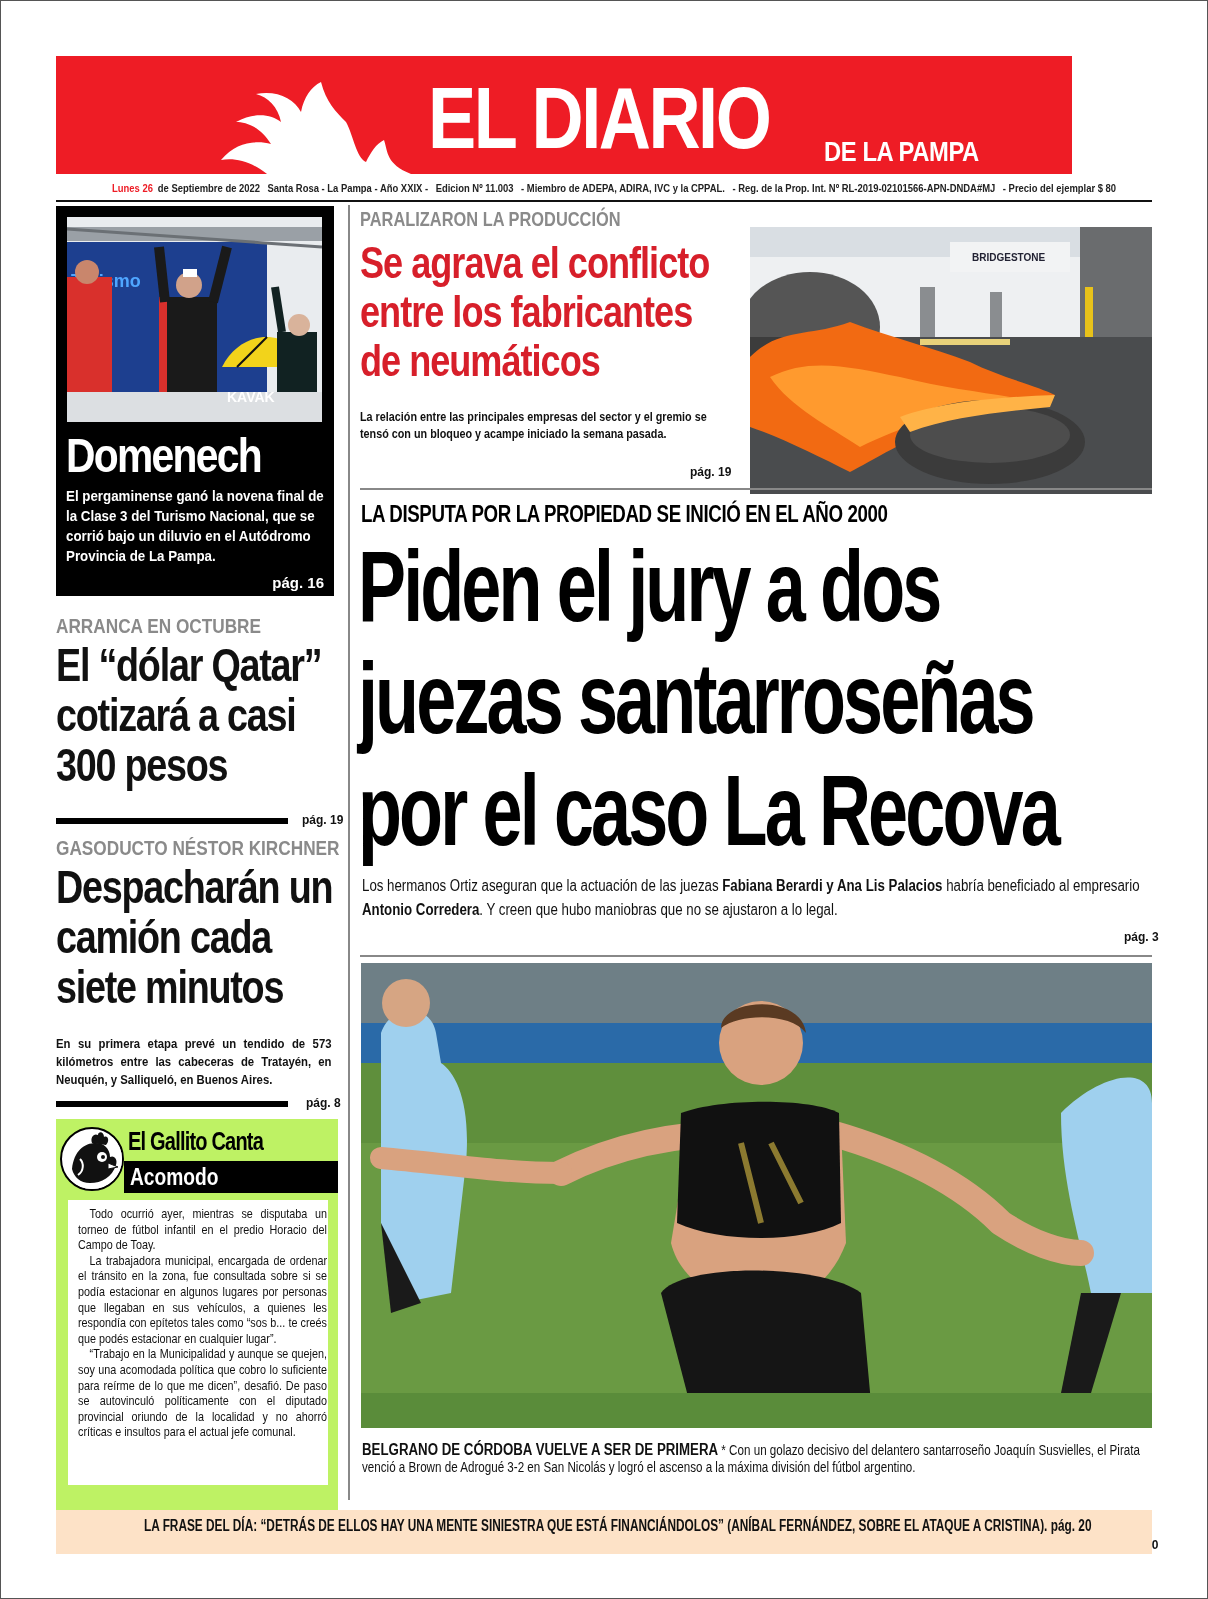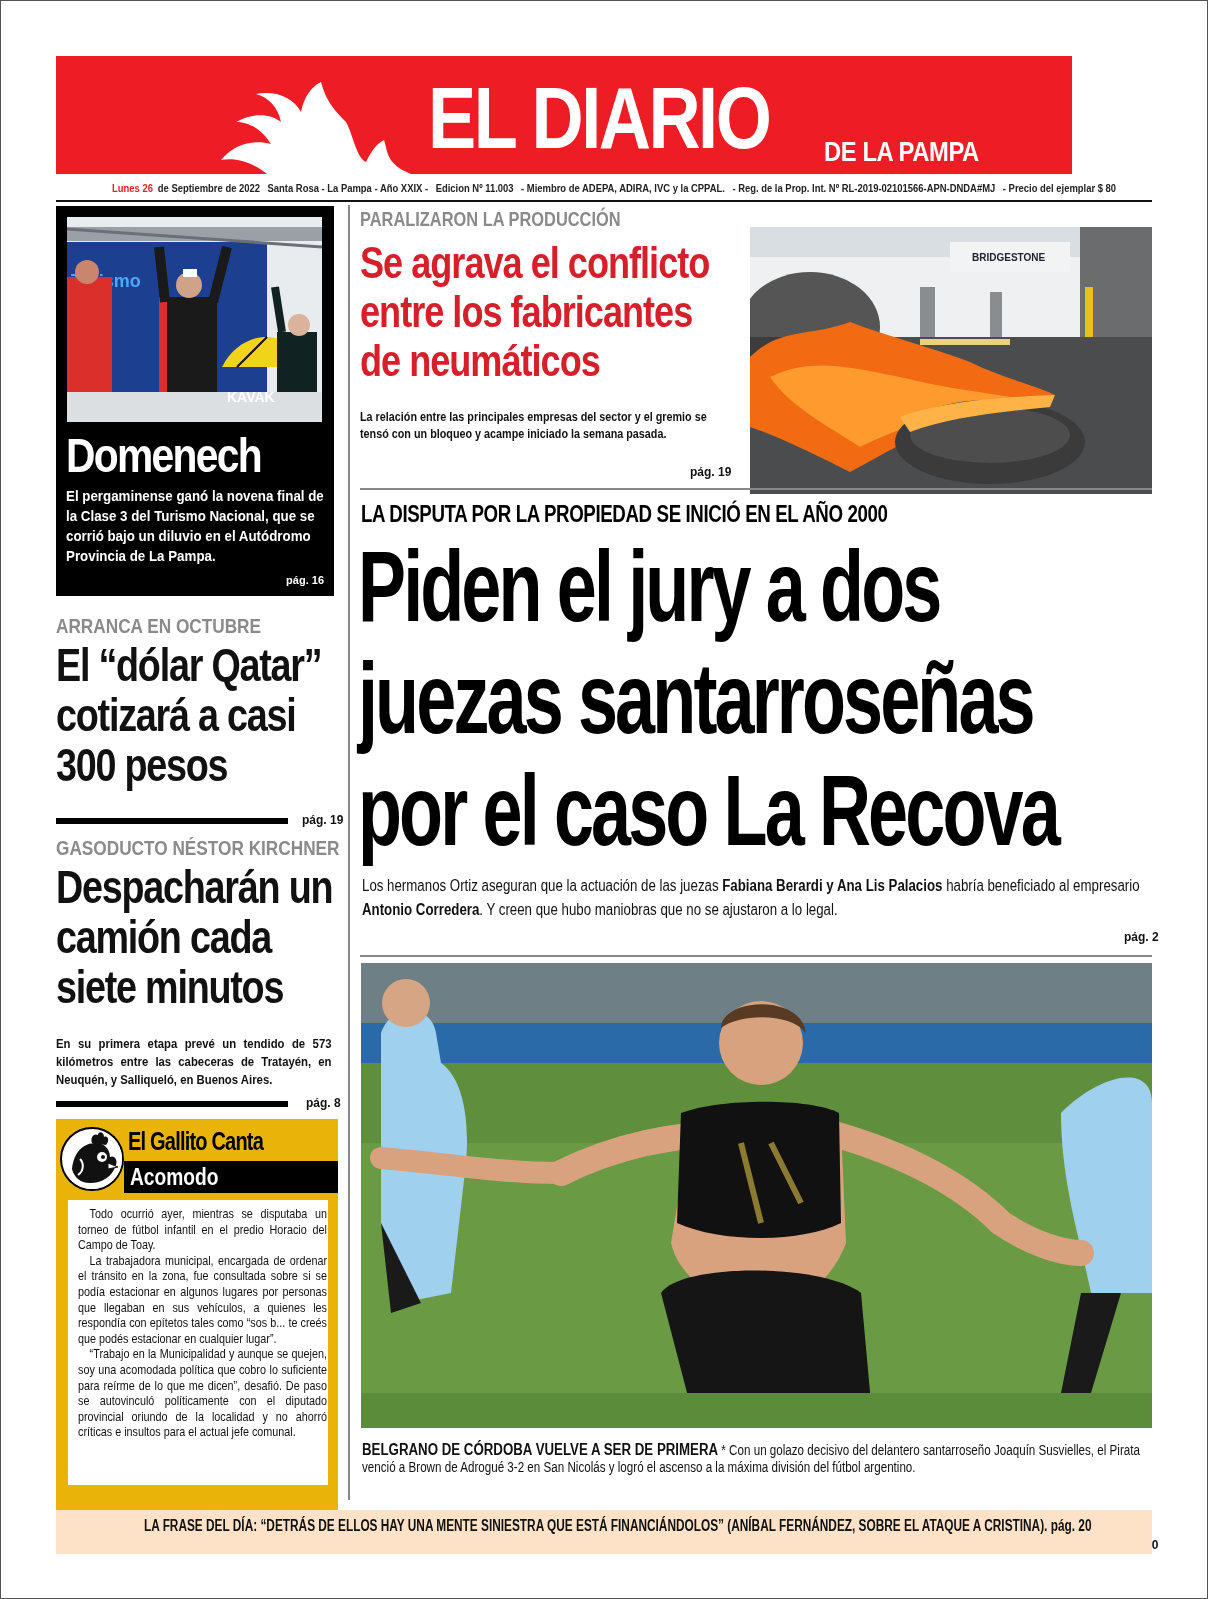--- a/index.html
+++ b/index.html
@@ -21,34 +21,34 @@
   .rule-top { position: absolute; left: 56px; top: 200px; width: 1096px; height: 2px; background: #111; }
 
   
   .col-divider { position: absolute; left: 348px; top: 205px; width: 1.5px; height: 1295px; background: #888; }
 
   
   .dom-box { position: absolute; left: 56px; top: 206px; width: 278px; height: 390px; background: #000; }
   .dom-photo { position: absolute; left: 11px; top: 11px; width: 255px; height: 205px; overflow: hidden; background: #fff; }
   .dom-title { position: absolute; left: 10px; top: 222px; font-size: 48px; font-weight: bold; color: #fff; letter-spacing: -2px; transform: scaleX(0.85); transform-origin: left top; white-space: nowrap; }
   .dom-text { position: absolute; left: 10px; top: 280px; width: 300px; font-size: 15.5px; line-height: 20px; font-weight: bold; color: #fff; transform: scaleX(0.86); transform-origin: left top; }
-  .dom-pag { position: absolute; right: 10px; top: 368px; font-size: 11px; font-weight: bold; color: #fff; }
+  .dom-pag { position: absolute; right: 10px; top: 368px; font-size: 15px; font-weight: bold; color: #fff; }
 
   
   .kicker { font-weight: bold; color: #8a8a8a; white-space: nowrap; transform: scaleX(0.82); transform-origin: left top; }
   .left-kicker1 { position: absolute; left: 56px; top: 614px; font-size: 21px; }
   .left-head1 { position: absolute; left: 56px; top: 640px; width: 340px; font-size: 46px; line-height: 50px; font-weight: bold; letter-spacing: -1.5px; transform: scaleX(0.82); transform-origin: left top; }
   .bar { position: absolute; height: 6px; background: #000; }
   .pag { position: absolute; font-size: 12px; font-weight: bold; white-space: nowrap; }
   .left-kicker2 { position: absolute; left: 56px; top: 836px; font-size: 21px; }
   .left-head2 { position: absolute; left: 56px; top: 862px; width: 345px; font-size: 46px; line-height: 50px; font-weight: bold; letter-spacing: -1.5px; transform: scaleX(0.82); transform-origin: left top; }
   .left-text2 { position: absolute; left: 56px; top: 1035px; width: 328px; font-size: 13.5px; line-height: 18px; font-weight: bold; text-align: justify; transform: scaleX(0.84); transform-origin: left top; }
 
   
-  .gallito { position: absolute; left: 56px; top: 1119px; width: 282px; height: 428px; background: #eab308; }
+  .gallito { position: absolute; left: 56px; top: 1119px; width: 282px; height: 428px; background: #bef264; }
   .gallito-inner { position: absolute; left: 12px; top: 81px; width: 260px; height: 285px; background: #fff; }
   .gallito-title { position: absolute; left: 72px; top: 8px; font-size: 25px; font-weight: bold; color: #000; letter-spacing: -1px; transform: scaleX(0.8); transform-origin: left top; white-space: nowrap; }
   .gallito-bar { position: absolute; left: 68px; top: 42px; width: 214px; height: 32px; background: #000; padding-left: 9px; }
   .gallito-sub { position: absolute; left: 6px; top: 2px; font-size: 24px; font-weight: bold; color: #fff; transform: scaleX(0.8); transform-origin: left top; white-space: nowrap; }
   .gallito-logo { position: absolute; left: 4px; top: 8px; width: 64px; height: 64px; border-radius: 50%; background: #fff; border: 2px solid #000; overflow: hidden; }
   .gallito-text { position: absolute; left: 10px; top: 6px; width: 300px; font-family: "Liberation Sans", sans-serif; font-size: 13px; line-height: 15.6px; text-align: justify; color: #111; transform: scaleX(0.83); transform-origin: left top; }
   .gallito-text p { text-indent: 14px; }
 
   
   .tr-kicker { position: absolute; left: 360px; top: 208px; font-size: 20px; }
@@ -188,21 +188,21 @@
     <ellipse cx="240" cy="208" rx="80" ry="28" fill="#4d4d4d"></ellipse>
     <path d="M150 190 C190 175 250 170 305 168 L300 180 C250 185 200 190 160 205 Z" fill="#ffb347"></path>
   </svg>
 </div>
 
 <div class="rule-mid"></div>
 
 <div class="main-kicker">LA DISPUTA POR LA PROPIEDAD SE INICIÓ EN EL AÑO 2000</div>
 <div class="main-head">Piden el jury a dos juezas santarroseñas por el caso La Recova</div>
 <div class="main-text"><span>Los hermanos Ortiz aseguran que la actuación de las juezas </span><b>Fabiana Berardi y Ana Lis Palacios</b><span> habría beneficiado al empresario </span><b>Antonio Corredera</b><span>. Y creen que hubo maniobras que no se ajustaron a lo legal.</span></div>
-<div class="pag main-pag">pág. 2</div>
+<div class="pag main-pag">pág. 3</div>
 
 <div class="rule-mid2"></div>
 
 <div class="soccer-photo" title="Belgrano player celebrating goal shirtless">
   <svg width="791" height="465" viewBox="0 0 791 465">
     <rect width="791" height="465" fill="#5b8a3e"></rect>
     <rect x="0" y="0" width="791" height="100" fill="#6e7f86"></rect>
     <rect x="0" y="60" width="791" height="50" fill="#2a6aa8"></rect>
     <rect x="0" y="100" width="791" height="365" fill="#5f8f3c"></rect>
     <rect x="0" y="180" width="791" height="285" fill="#6a9a43"></rect>

